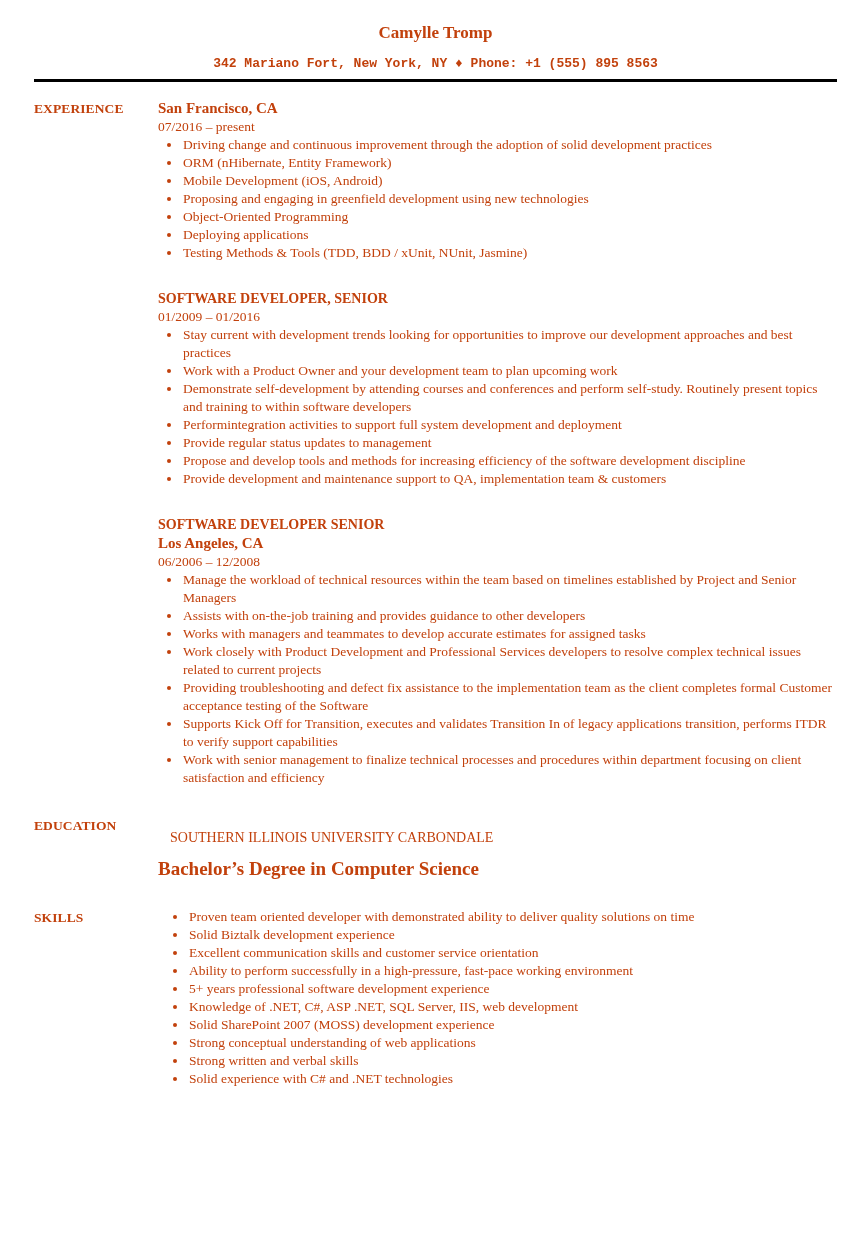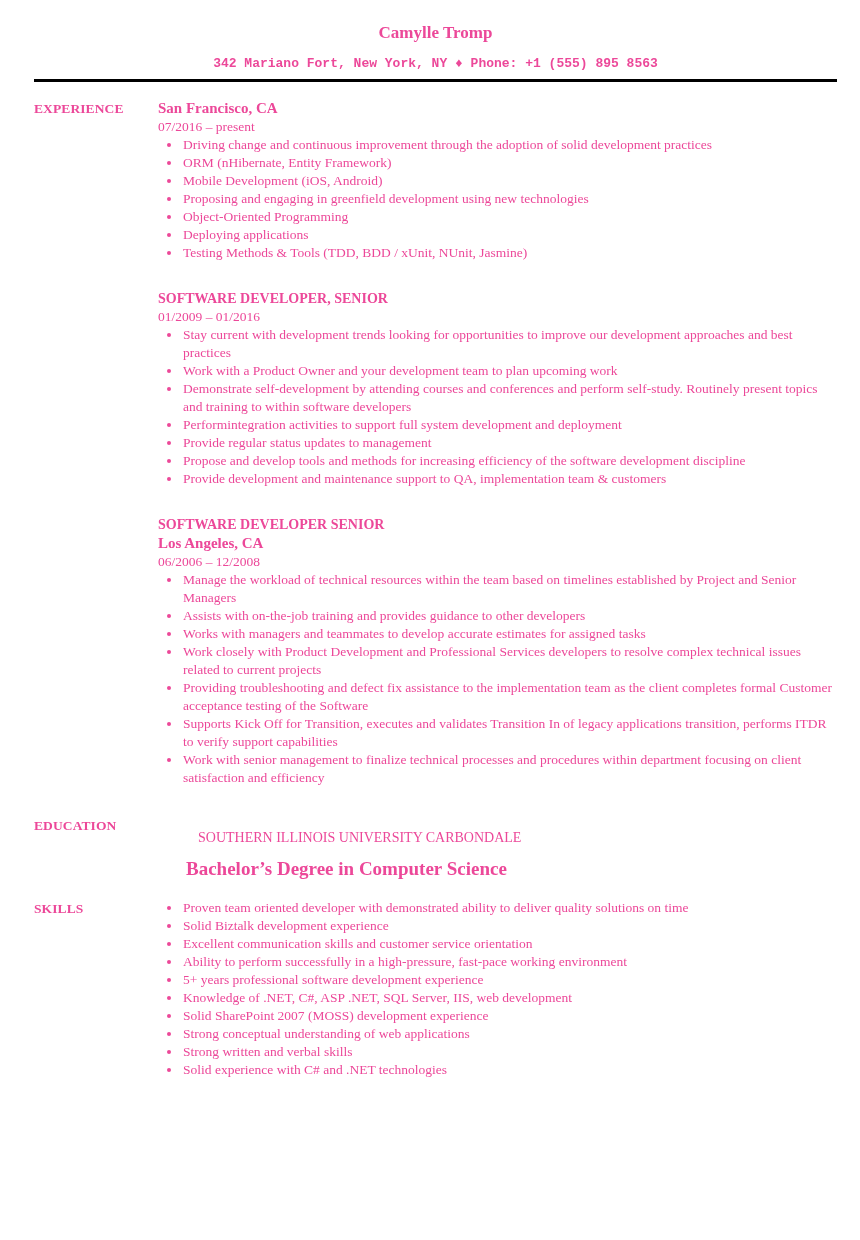--- a/index.html
+++ b/index.html
@@ -1,21 +1,21 @@
 <!DOCTYPE html>
 <html><head>
 <meta charset="utf-8">
 <style>
   * { box-sizing: border-box; }
   html, body { margin: 0; padding: 0; background: #ffffff; }
   .page {
     width: 860px;
     height: 1240px;
     background: #ffffff;
-    color: #ec4899;
+    color: #c2410c;
     font-family: "Liberation Serif", serif;
     padding: 22px 23px 0 34px;
     overflow: hidden;
   }
   
   .name {
     margin: 0;
     text-align: center;
     font-size: 17px;
     font-weight: bold;
@@ -34,22 +34,22 @@
     border-bottom: 3px solid #000000;
     height: 0;
   }
   
   .section {
     display: grid;
     grid-template-columns: 124px 1fr;
     align-items: start;
   }
   .section.experience { margin-top: 17px; }
-  .section.education  { margin-top: 29px; gap: 28px; }
-  .section.skills     { margin-top: 21px; }
+  .section.education  { margin-top: 29px; }
+  .section.skills     { margin-top: 30px; gap: 6px; }
   .section-label {
     font-size: 13.5px;
     font-weight: bold;
     line-height: 19px;
     letter-spacing: 0.1px;
   }
   
   .job { margin-bottom: 27px; }
   .job:last-child { margin-bottom: 0; }
   .job-title {

